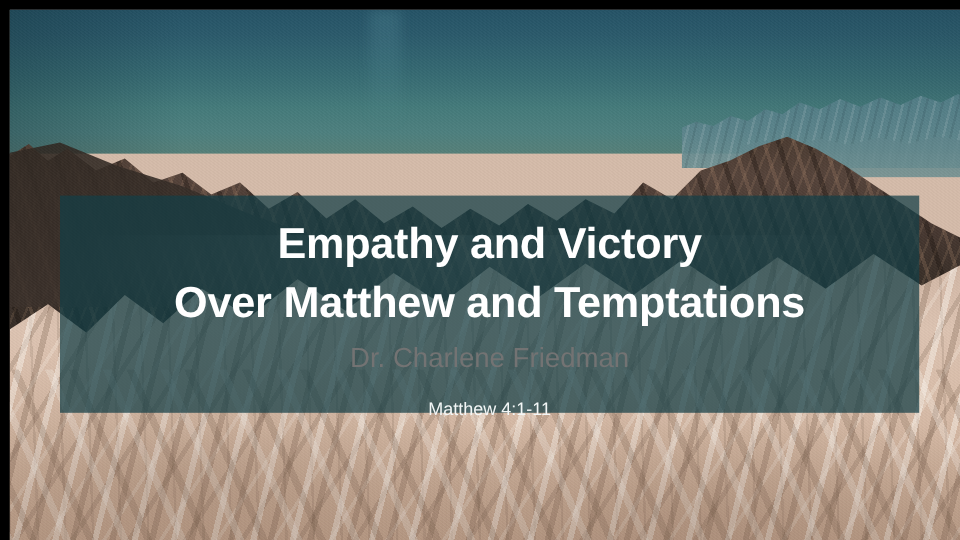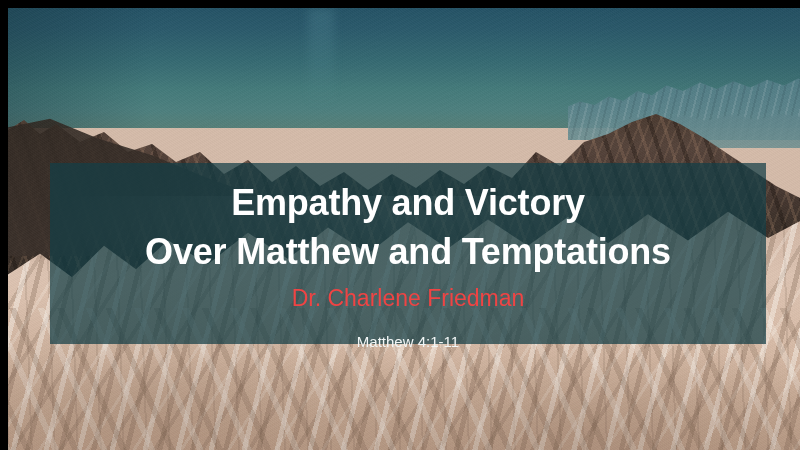--- a/index.html
+++ b/index.html
@@ -242,21 +242,21 @@
     color: #ffffff;
     font-size: 36px;
     font-weight: bold;
     line-height: 1.13;
     letter-spacing: -0.2px;
     text-align: center;
     white-space: nowrap;
   }
 
   .speaker {
-    color: #ef4444;
+    color: #737373;
     font-size: 23px;
     font-weight: normal;
     line-height: 1.25;
     margin-top: 4px;
     text-align: left;
     white-space: nowrap;
   }
 
   .scripture {
     color: #f2f6f6;

